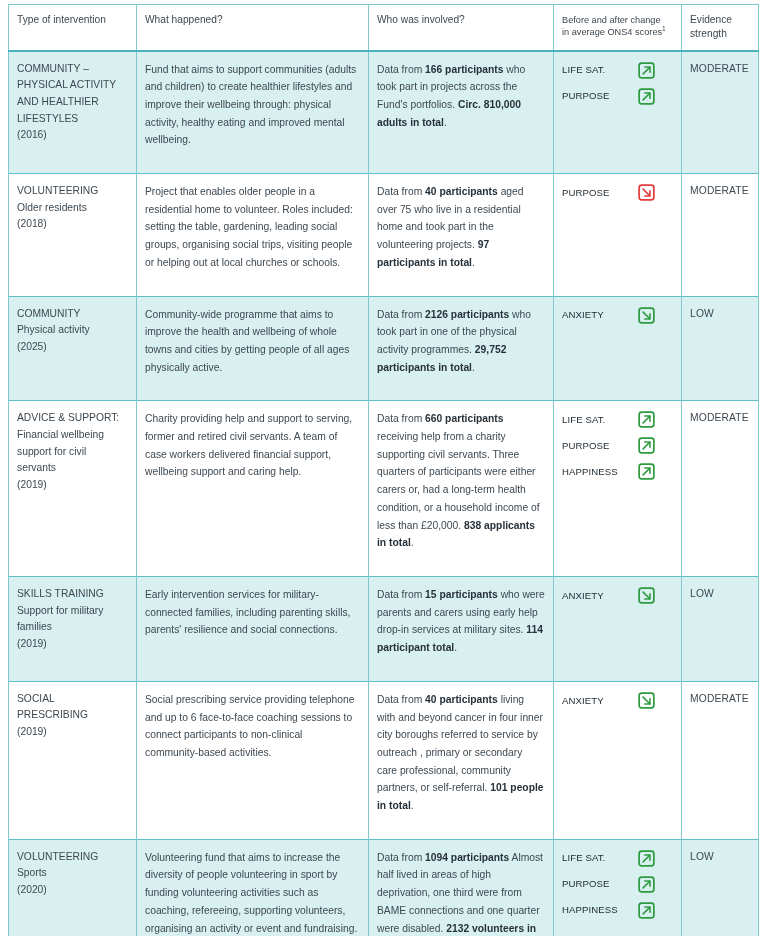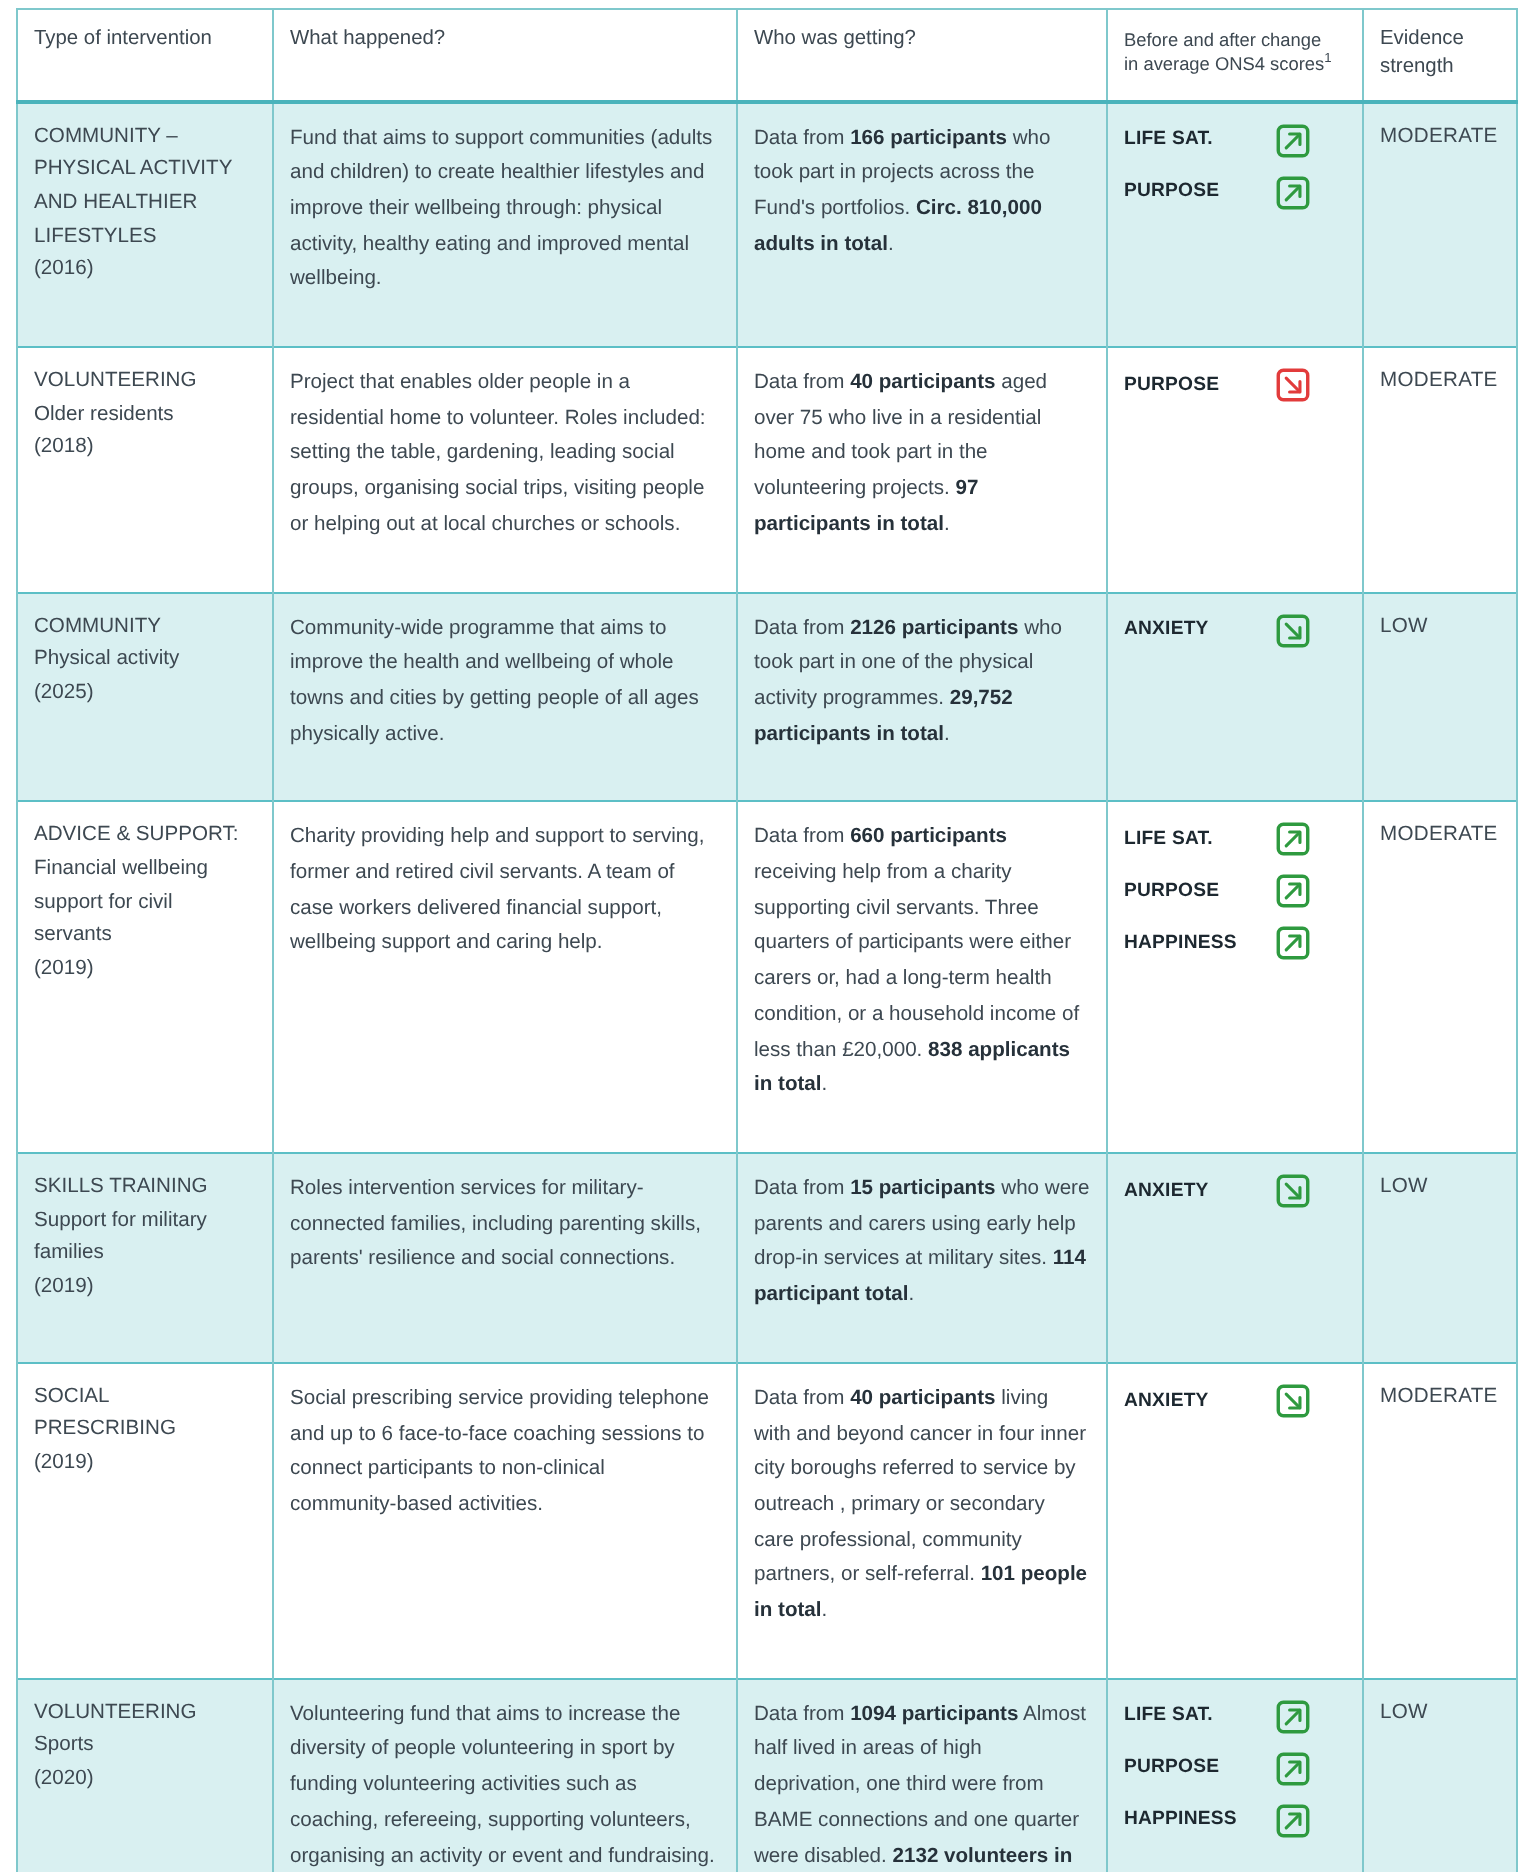--- a/index.html
+++ b/index.html
@@ -128,21 +128,21 @@
     gap: 9px;
     padding-top: 1px;
   }
   .measure-row {
     display: flex;
     align-items: center;
     justify-content: flex-start;
   }
   .measure-label {
     font-size: 9.6px;
-    font-weight: bold;
+    font-weight: normal;
     color: #1d2830;
     letter-spacing: 0.1px;
     width: 76px;
     flex: 0 0 76px;
   }
   .arrow-badge {
     width: 17px;
     height: 17px;
     flex: 0 0 17px;
     display: block;
@@ -157,21 +157,21 @@
       <col class="c1">
         <col class="c2">
         <col class="c3">
         <col class="c4">
         <col class="c5">
     </colgroup>
     <thead>
       <tr>
         <th>Type of intervention</th>
         <th>What happened?</th>
-        <th>Who was getting?</th>
+        <th>Who was involved?</th>
         <th class="hdr-change">
           <span>Before and after change</span><br>
           <span>in average ONS4 scores</span><sup class="footnote-mark">1</sup>
         </th>
         <th class="hdr-evidence">Evidence strength</th>
       </tr>
     </thead>
     <tbody id="table-body">
         <tr class="tinted">
           <td>
@@ -342,21 +342,21 @@
           </td>
         </tr>
         <tr class="tinted">
           <td>
             <div class="intervention-name">SKILLS TRAINING
 Support for military
 families
 (2019)</div>
           </td>
           <td>
-            <div class="what-happened">Roles intervention services for military-connected families, including parenting skills, parents' resilience and social connections.</div>
+            <div class="what-happened">Early intervention services for military-connected families, including parenting skills, parents' resilience and social connections.</div>
           </td>
           <td>
             <div class="who-involved"><span>Data from </span><b>15 participants</b><span> who were parents and carers using early help drop-in services at military sites. </span><b>114 participant total</b><span>.</span></div>
           </td>
           <td>
             <div class="measure-list">
               <div class="measure-row">
                 <span class="measure-label">ANXIETY</span>
                 <span>
                   <svg viewBox="0 0 24 24" class="arrow-badge">

